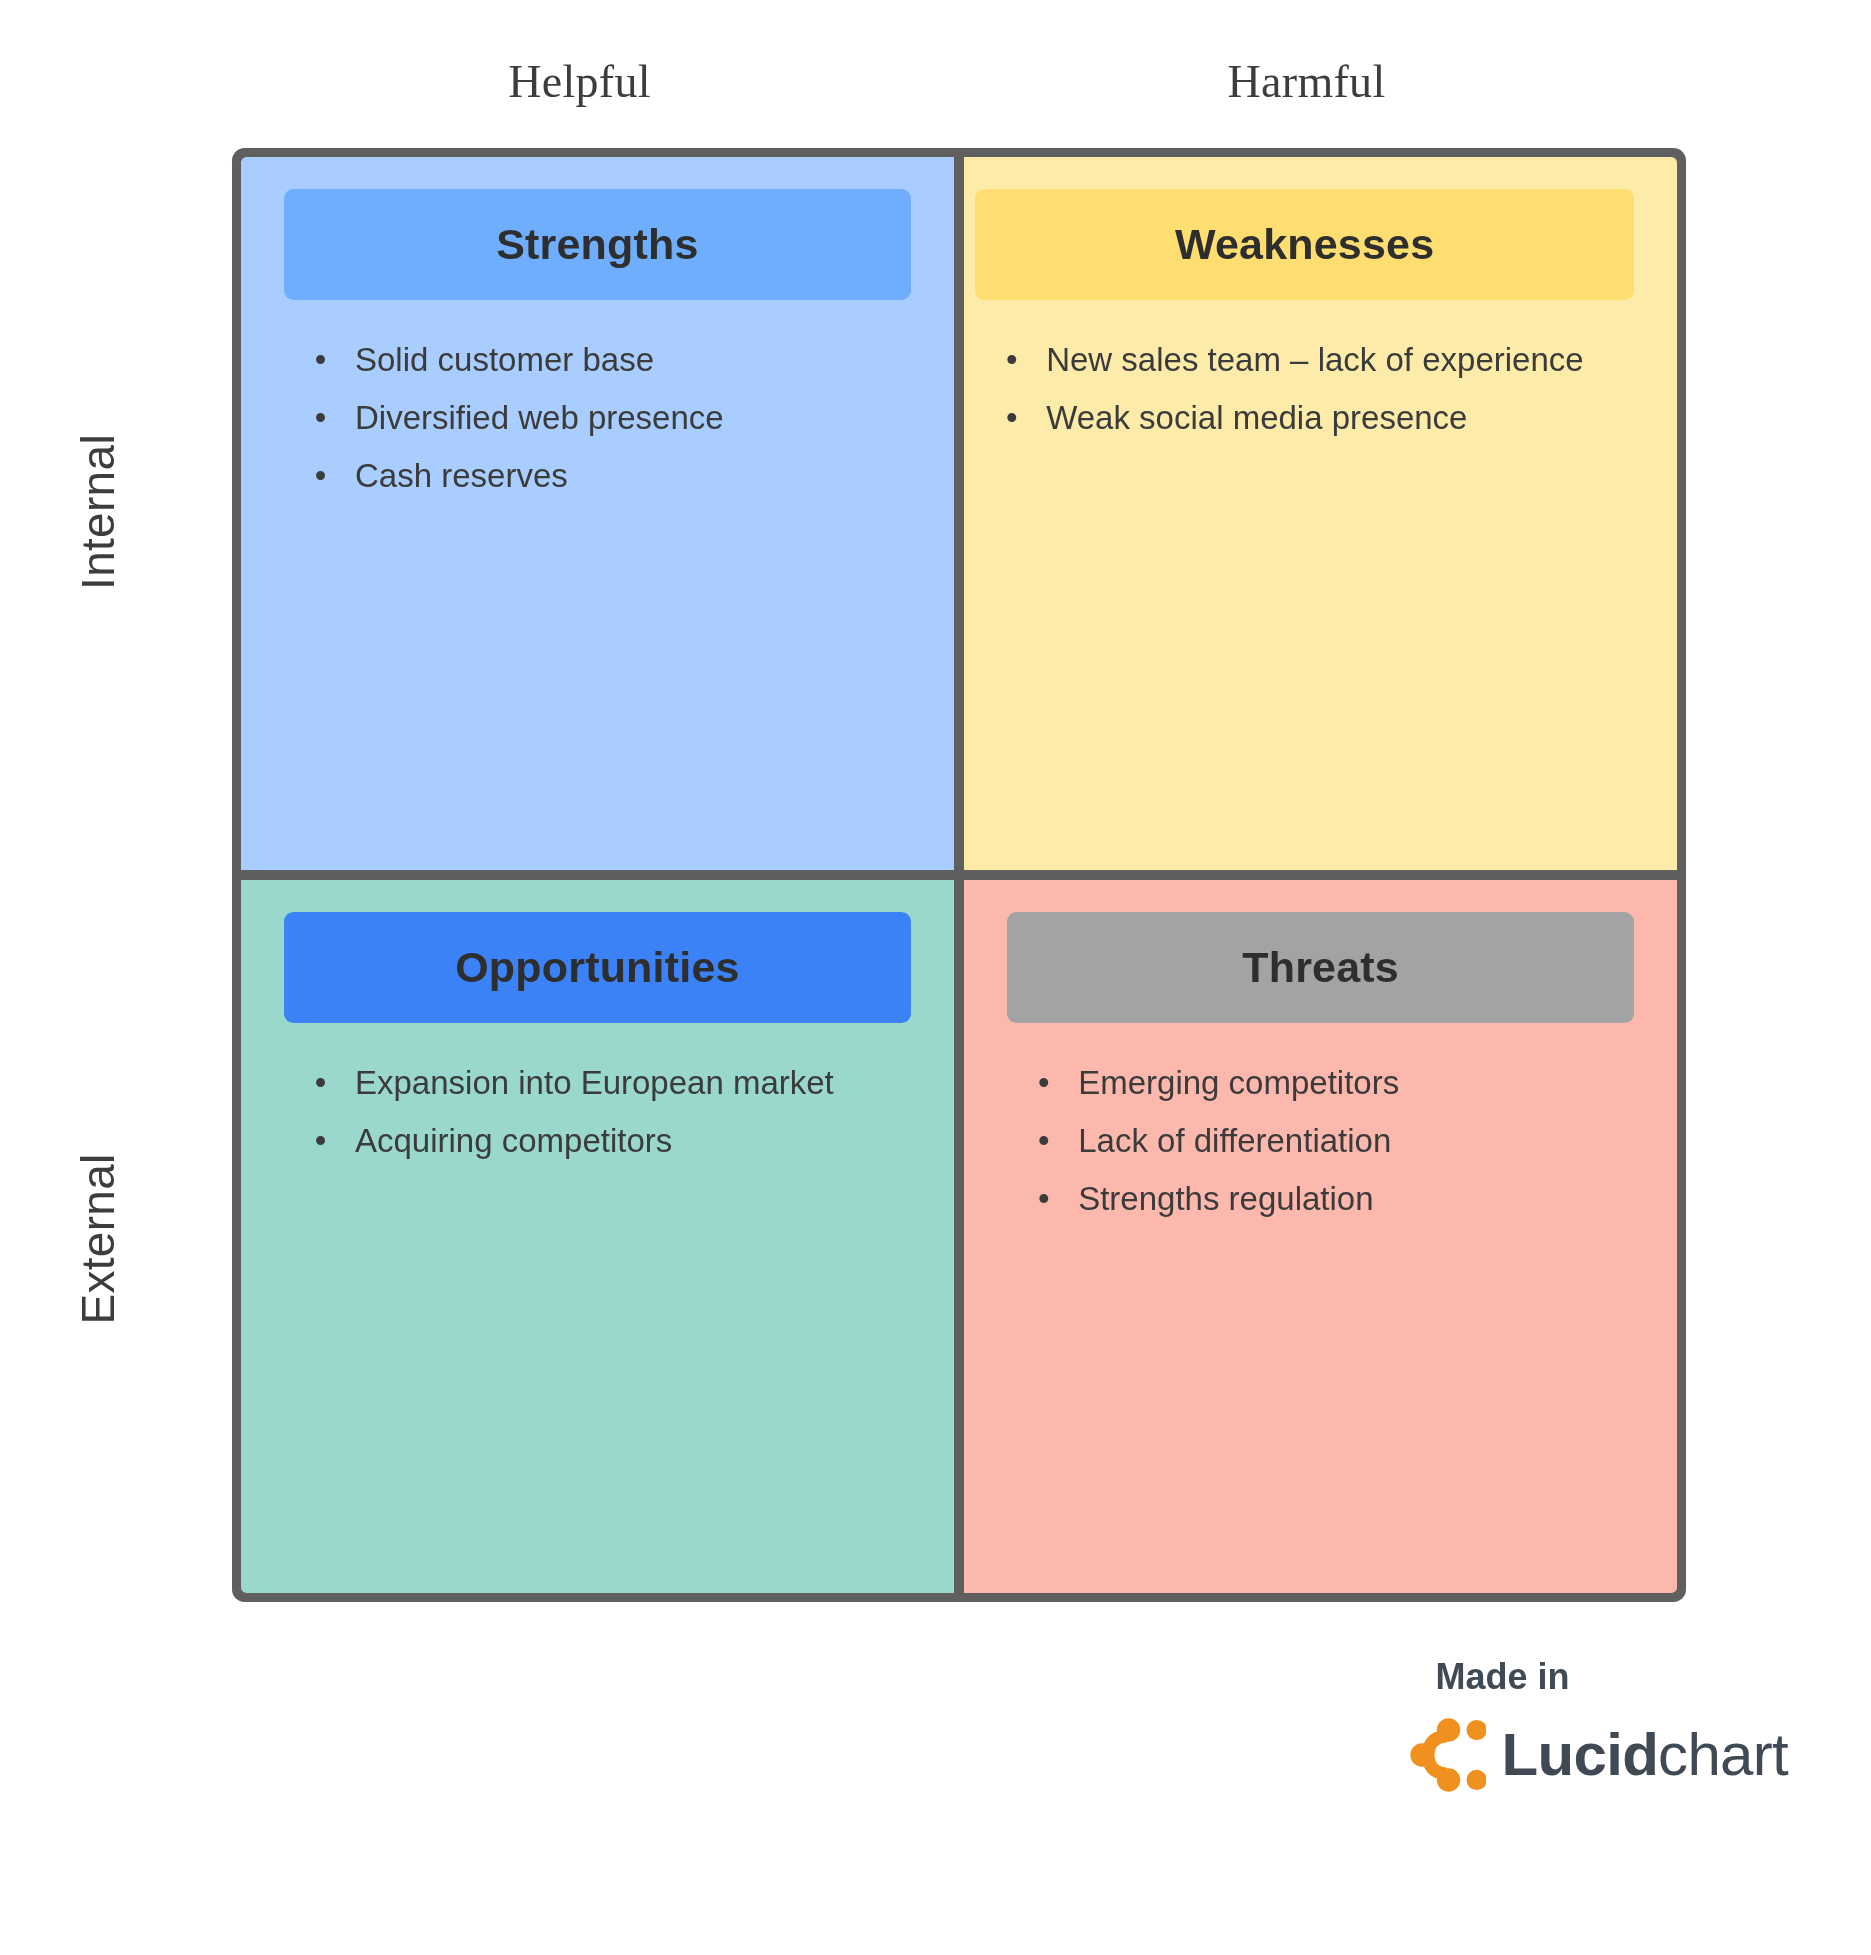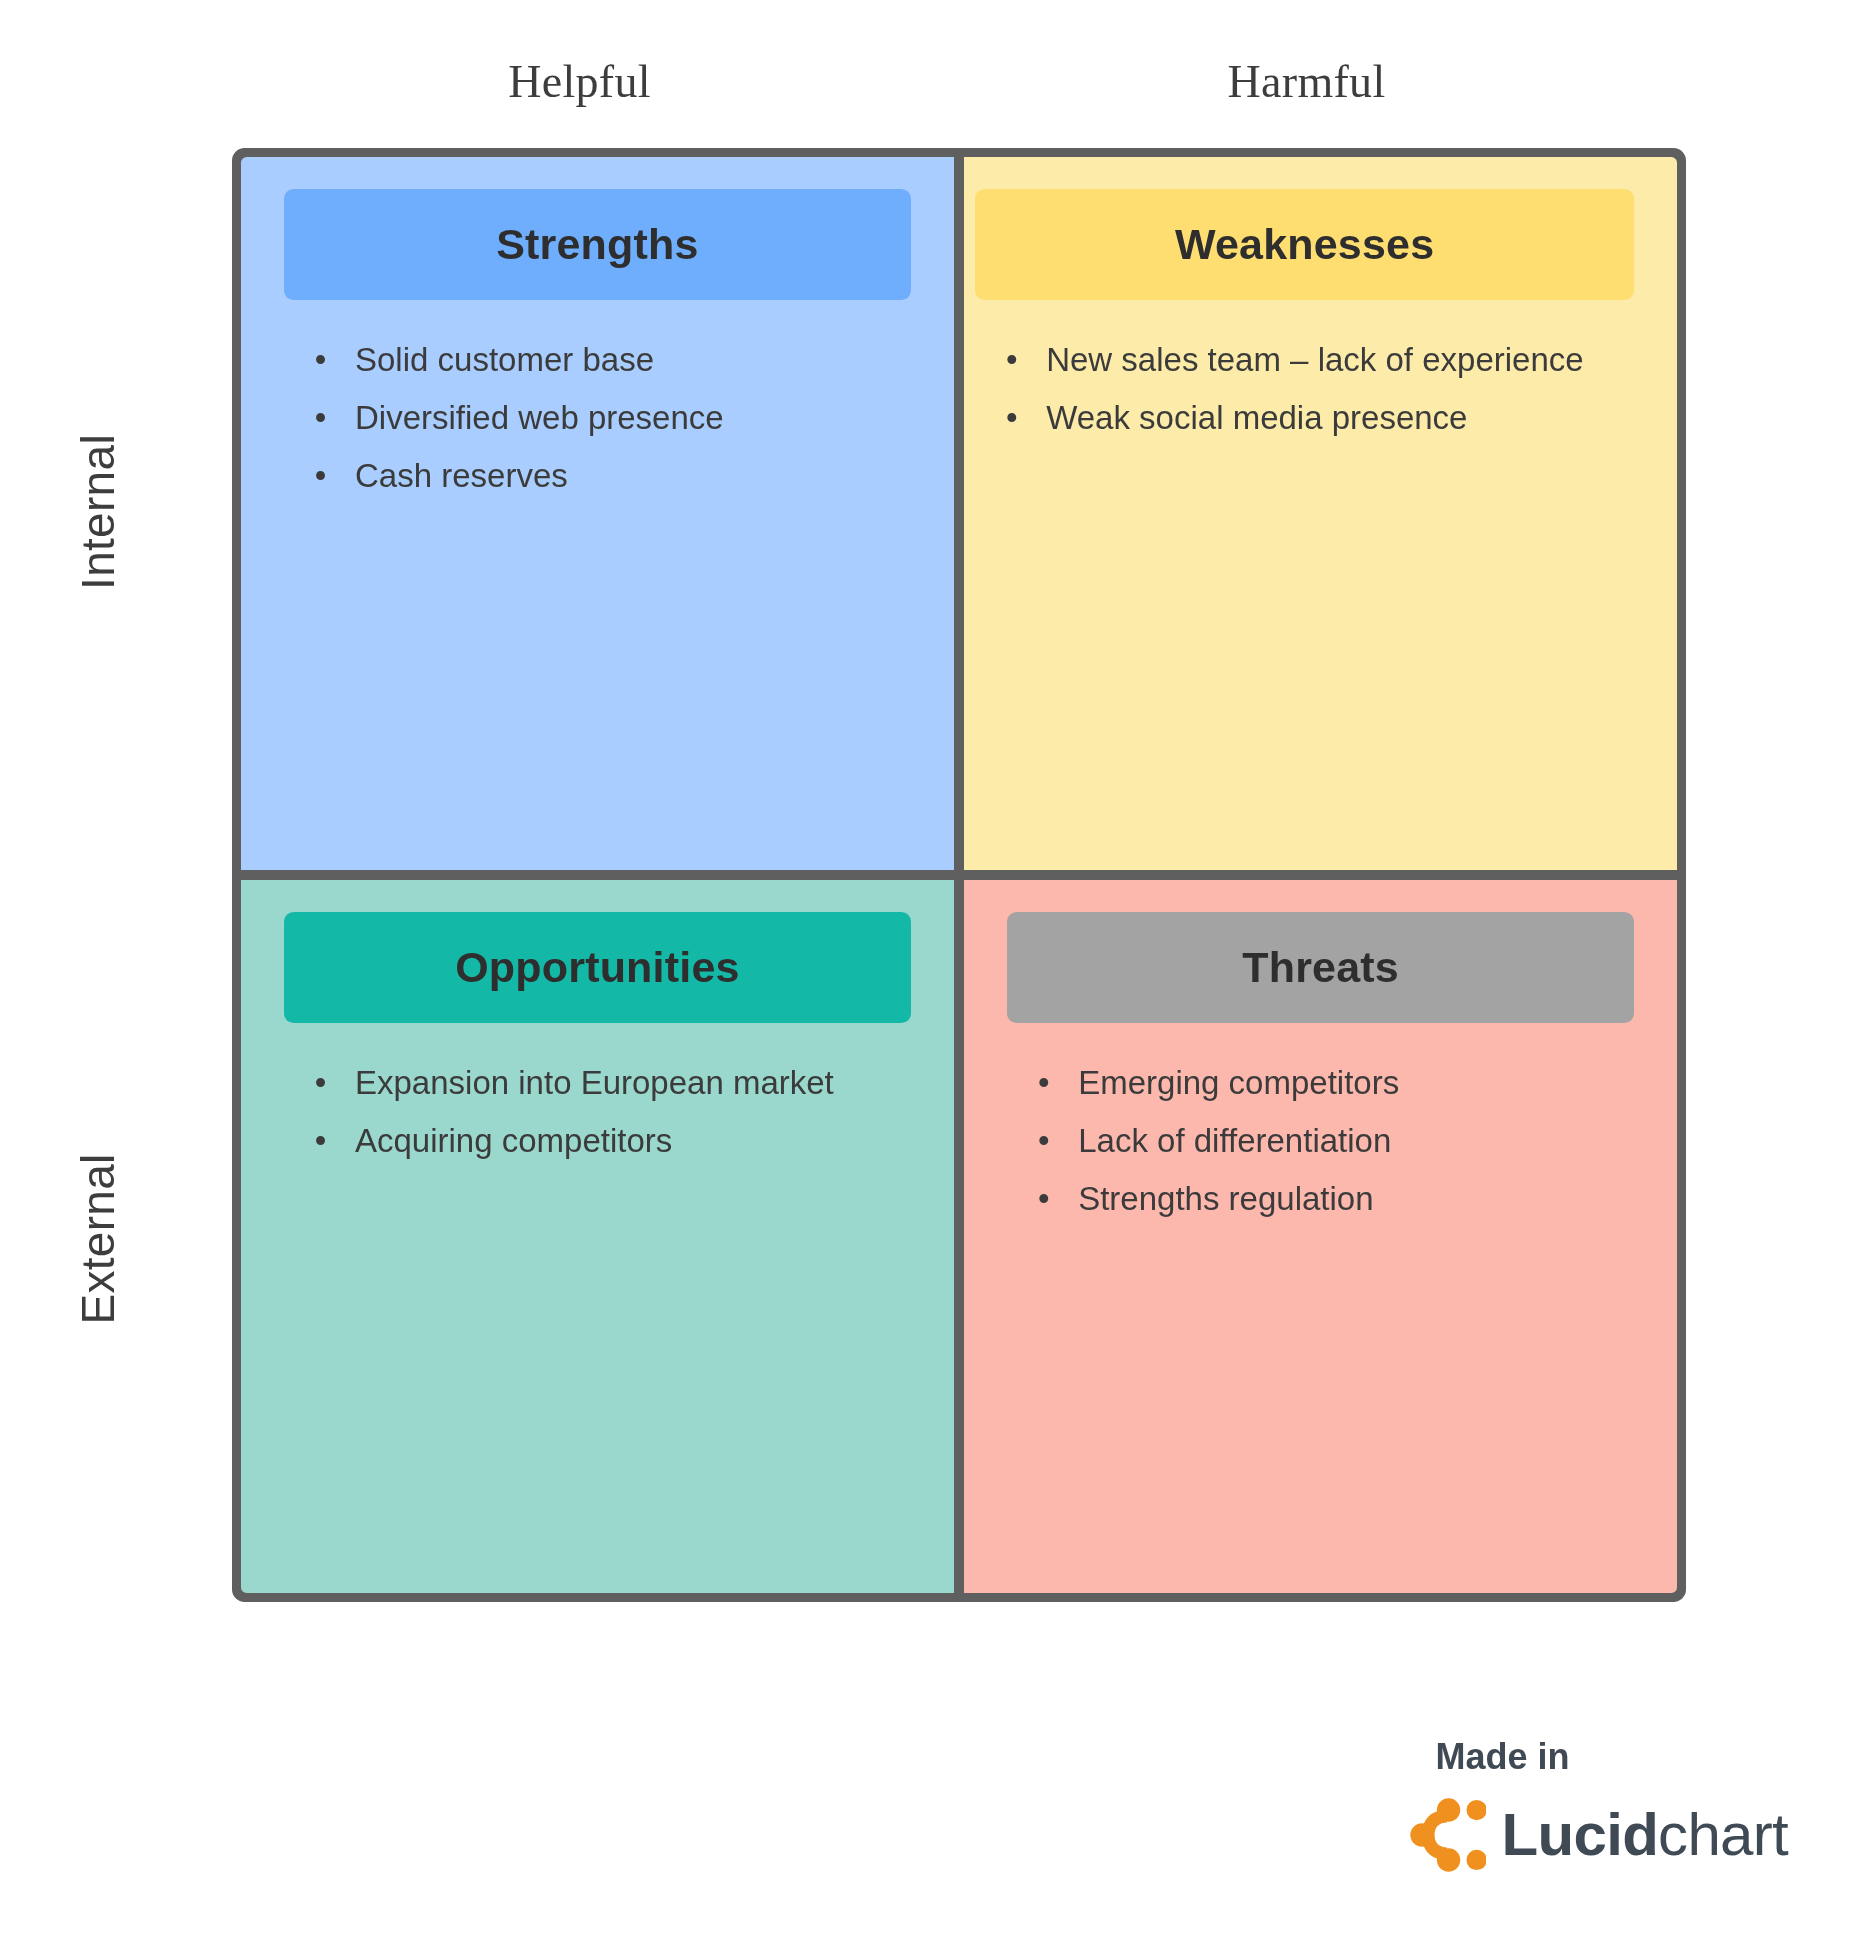--- a/index.html
+++ b/index.html
@@ -114,21 +114,21 @@
     top: 0;
     font-size: 33px;
     line-height: 58px;
     color: #3b3b3b;
   }
 
   
   .footer {
     position: absolute;
     left: 1259px;
-    top: 1732px;
+    top: 1652px;
     width: 529px;
     height: 188px;
   }
   .made-in {
     font-size: 36px;
     font-weight: bold;
     color: #3f4a55;
     text-align: center;
     width: 431px;
     margin-left: 28px;
@@ -184,21 +184,21 @@
 
   <div class="quadrant q-tr" id="quad-weaknesses" style="background: rgb(252, 235, 169);">
     <div class="q-title" id="title-weaknesses" style="background: rgb(254, 222, 112);">Weaknesses</div>
     <ul class="q-list" id="list-weaknesses">
         <li><span class="bullet">•</span><span>New sales team – lack of experience</span></li>
         <li><span class="bullet">•</span><span>Weak social media presence</span></li>
       </ul>
   </div>
 
   <div class="quadrant q-bl" id="quad-opportunities" style="background: rgb(154, 216, 206);">
-    <div class="q-title" id="title-opportunities" style="background: #14b8a6;">Opportunities</div>
+    <div class="q-title" id="title-opportunities" style="background: #3b82f6;">Opportunities</div>
     <ul class="q-list" id="list-opportunities">
         <li><span class="bullet">•</span><span>Expansion into European market</span></li>
         <li><span class="bullet">•</span><span>Acquiring competitors</span></li>
       </ul>
   </div>
 
   <div class="quadrant q-br" id="quad-threats" style="background: rgb(253, 184, 174);">
     <div class="q-title" id="title-threats" style="background: #a3a3a3;">Threats</div>
     <ul class="q-list" id="list-threats">
         <li><span class="bullet">•</span><span>Emerging competitors</span></li>

